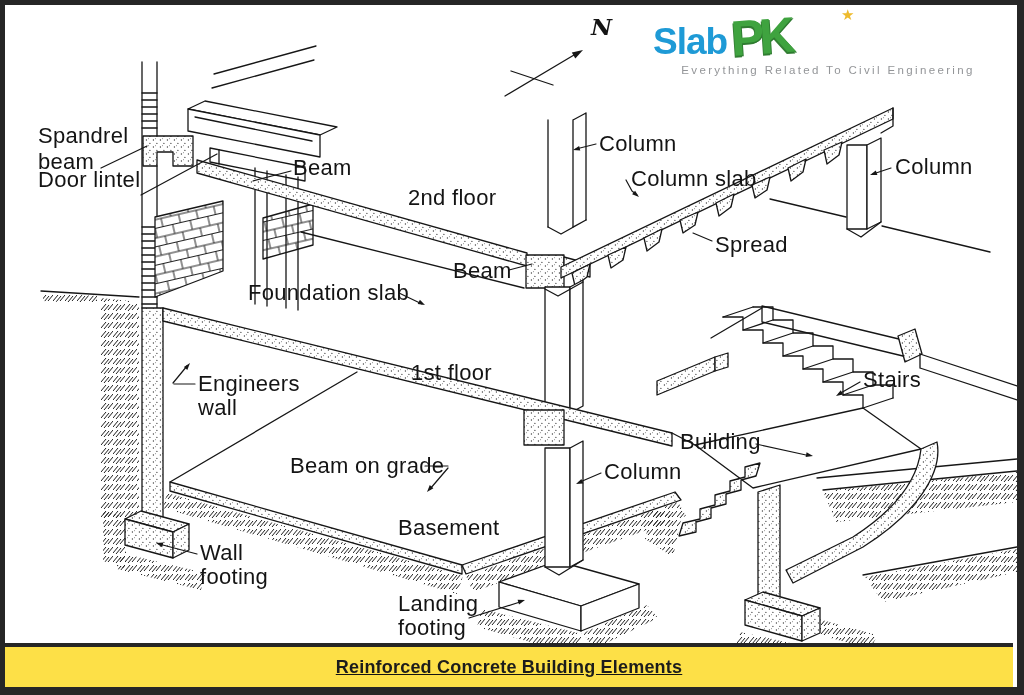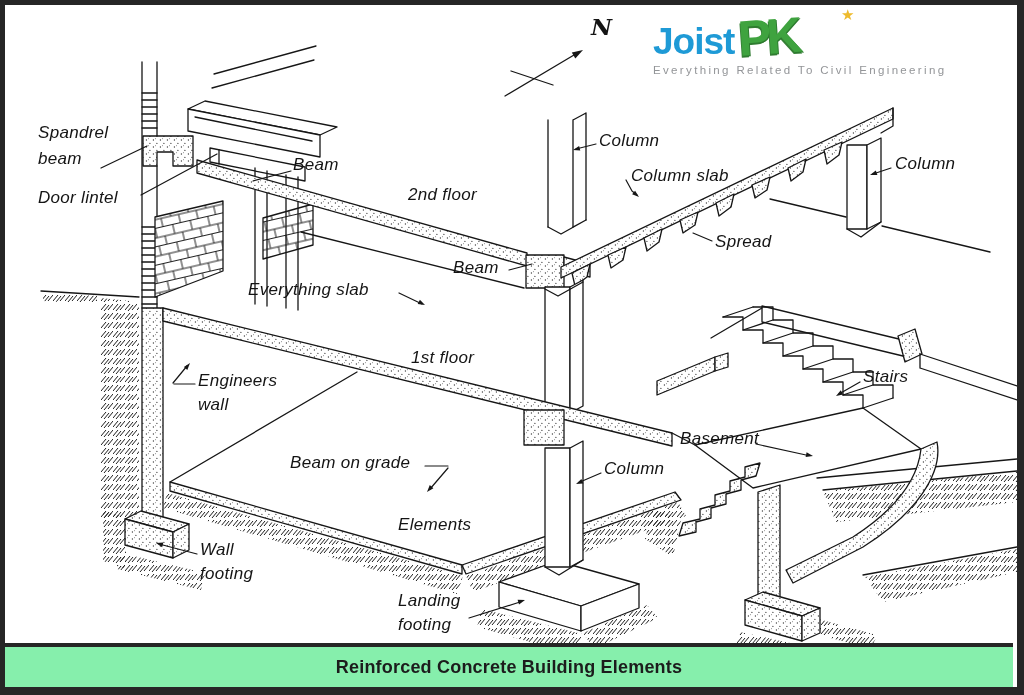--- a/index.html
+++ b/index.html
@@ -1,36 +1,36 @@
 <!DOCTYPE html>
 <html><head>
 <meta charset="utf-8">
 <style>
   html,body{margin:0;padding:0;background:#888;}
   #frame{position:relative;width:1024px;height:695px;background:#ffffff;
          border:5px solid #262626;border-right-width:7px;border-bottom-width:8px;
          box-sizing:border-box;overflow:hidden;
          font-family:"Liberation Sans",sans-serif;color:#141414;}
   #drawing{position:absolute;left:0;top:0;width:1012px;height:682px;}
-  .lbl{position:absolute;font-size:17px;line-height:1.05;letter-spacing:.3px;
-       color:#141414;white-space:nowrap;font-style:italic;}
+  .lbl{position:absolute;font-size:22px;line-height:1.05;letter-spacing:.3px;
+       color:#141414;white-space:nowrap;}
   .north-n{font-family:"DejaVu Serif",serif;font-style:italic;font-size:23px;font-weight:bold;}
   
   #logo{position:absolute;top:12px;left:648px;width:350px;}
   #logo .row{position:relative;display:flex;align-items:baseline;}
   #logo .civil{font-weight:bold;font-size:37px;color:#1e9ad6;letter-spacing:-1px;}
   #logo .engineers{font-weight:bold;font-size:37px;color:#3e3e40;letter-spacing:-1px;margin-left:9px;}
   #logo .pk{font-weight:bold;font-size:50px;color:#3fa33f;letter-spacing:-5px;margin-left:4px;
             transform:rotate(-4deg);line-height:.8;
             text-shadow:1px 1px 0 #2d7a2f, -1px 2px 0 #357f35;}
   #logo .star{position:absolute;left:188px;top:-11px;font-size:15px;color:#eebb2d;}
-  #logo .tagline{font-size:11.5px;letter-spacing:2.35px;color:#939598;margin-top:1px;white-space:nowrap;}
+  #logo .tagline{font-size:11.5px;letter-spacing:2.35px;color:#939598;margin-top:1px;white-space:nowrap;text-align:center;}
   
-  #caption-bar{position:absolute;left:0;right:4px;bottom:0;height:40px;background:#86efac;
-               border-top:4px solid #262626;display:flex;align-items:center;justify-content:center;}
+  #caption-bar{position:absolute;left:0;right:4px;bottom:0;height:40px;background:#fde047;
+               border-top:4px solid #262626;display:flex;align-items:center;justify-content:center;text-decoration:underline;}
   #caption-bar .cap{font-weight:bold;font-size:18px;color:#1c1c1c;letter-spacing:.2px;}
 </style>
 </head>
 <body>
 
 <div id="frame">
 
   <svg id="drawing" viewBox="0 0 1012 682">
     <defs>
       <pattern id="stip" patternUnits="userSpaceOnUse" width="7" height="7">
@@ -216,47 +216,47 @@
         <path d="M500,91 L569,50"></path>
         <path d="M506,66 L548,80"></path>
         <polygon points="578,45 570.3,53.5 566.8,47.5" fill="#161616" stroke="none"></polygon>
       </g>
     </g>
   </svg>
 
   <div id="labels">
     <div class="lbl" style="left:33px;top:119px">Spandrel</div>
     <div class="lbl" style="left:33px;top:145px">beam</div>
-    <div class="lbl" style="left:33px;top:184px">Door lintel</div>
+    <div class="lbl" style="left:33px;top:163px">Door lintel</div>
     <div class="lbl" style="left:288px;top:151px">Beam</div>
     <div class="lbl" style="left:403px;top:181px">2nd floor</div>
     <div class="lbl" style="left:448px;top:254px">Beam</div>
-    <div class="lbl" style="left:243px;top:276px">Everything slab</div>
+    <div class="lbl" style="left:243px;top:276px">Foundation slab</div>
     <div class="lbl" style="left:594px;top:127px">Column</div>
     <div class="lbl" style="left:626px;top:162px">Column slab</div>
     <div class="lbl" style="left:710px;top:228px">Spread</div>
     <div class="lbl" style="left:890px;top:150px">Column</div>
-    <div class="lbl" style="left:406px;top:344px">1st floor</div>
+    <div class="lbl" style="left:406px;top:356px">1st floor</div>
     <div class="lbl" style="left:193px;top:367px">Engineers</div>
     <div class="lbl" style="left:193px;top:391px">wall</div>
     <div class="lbl" style="left:285px;top:449px">Beam on grade</div>
-    <div class="lbl" style="left:393px;top:511px">Elements</div>
+    <div class="lbl" style="left:393px;top:511px">Basement</div>
     <div class="lbl" style="left:195px;top:536px">Wall</div>
     <div class="lbl" style="left:195px;top:560px">footing</div>
     <div class="lbl" style="left:393px;top:587px">Landing</div>
     <div class="lbl" style="left:393px;top:611px">footing</div>
     <div class="lbl" style="left:599px;top:455px">Column</div>
-    <div class="lbl" style="left:675px;top:425px">Basement</div>
+    <div class="lbl" style="left:675px;top:425px">Building</div>
     <div class="lbl" style="left:858px;top:363px">Stairs</div>
     <div class="lbl north-n" style="left:586px;top:10px">N</div>
   </div>
 
   <div id="logo">
     <div class="row">
-      <span class="civil">Joist</span>
+      <span class="civil">Slab</span>
       <span class="pk">PK</span>
       <span class="star">★</span>
     </div>
     <div class="tagline">Everything Related To Civil Engineering</div>
   </div>
 
   <div id="caption-bar">
     <span class="cap">Reinforced Concrete Building Elements</span>
   </div>
 

